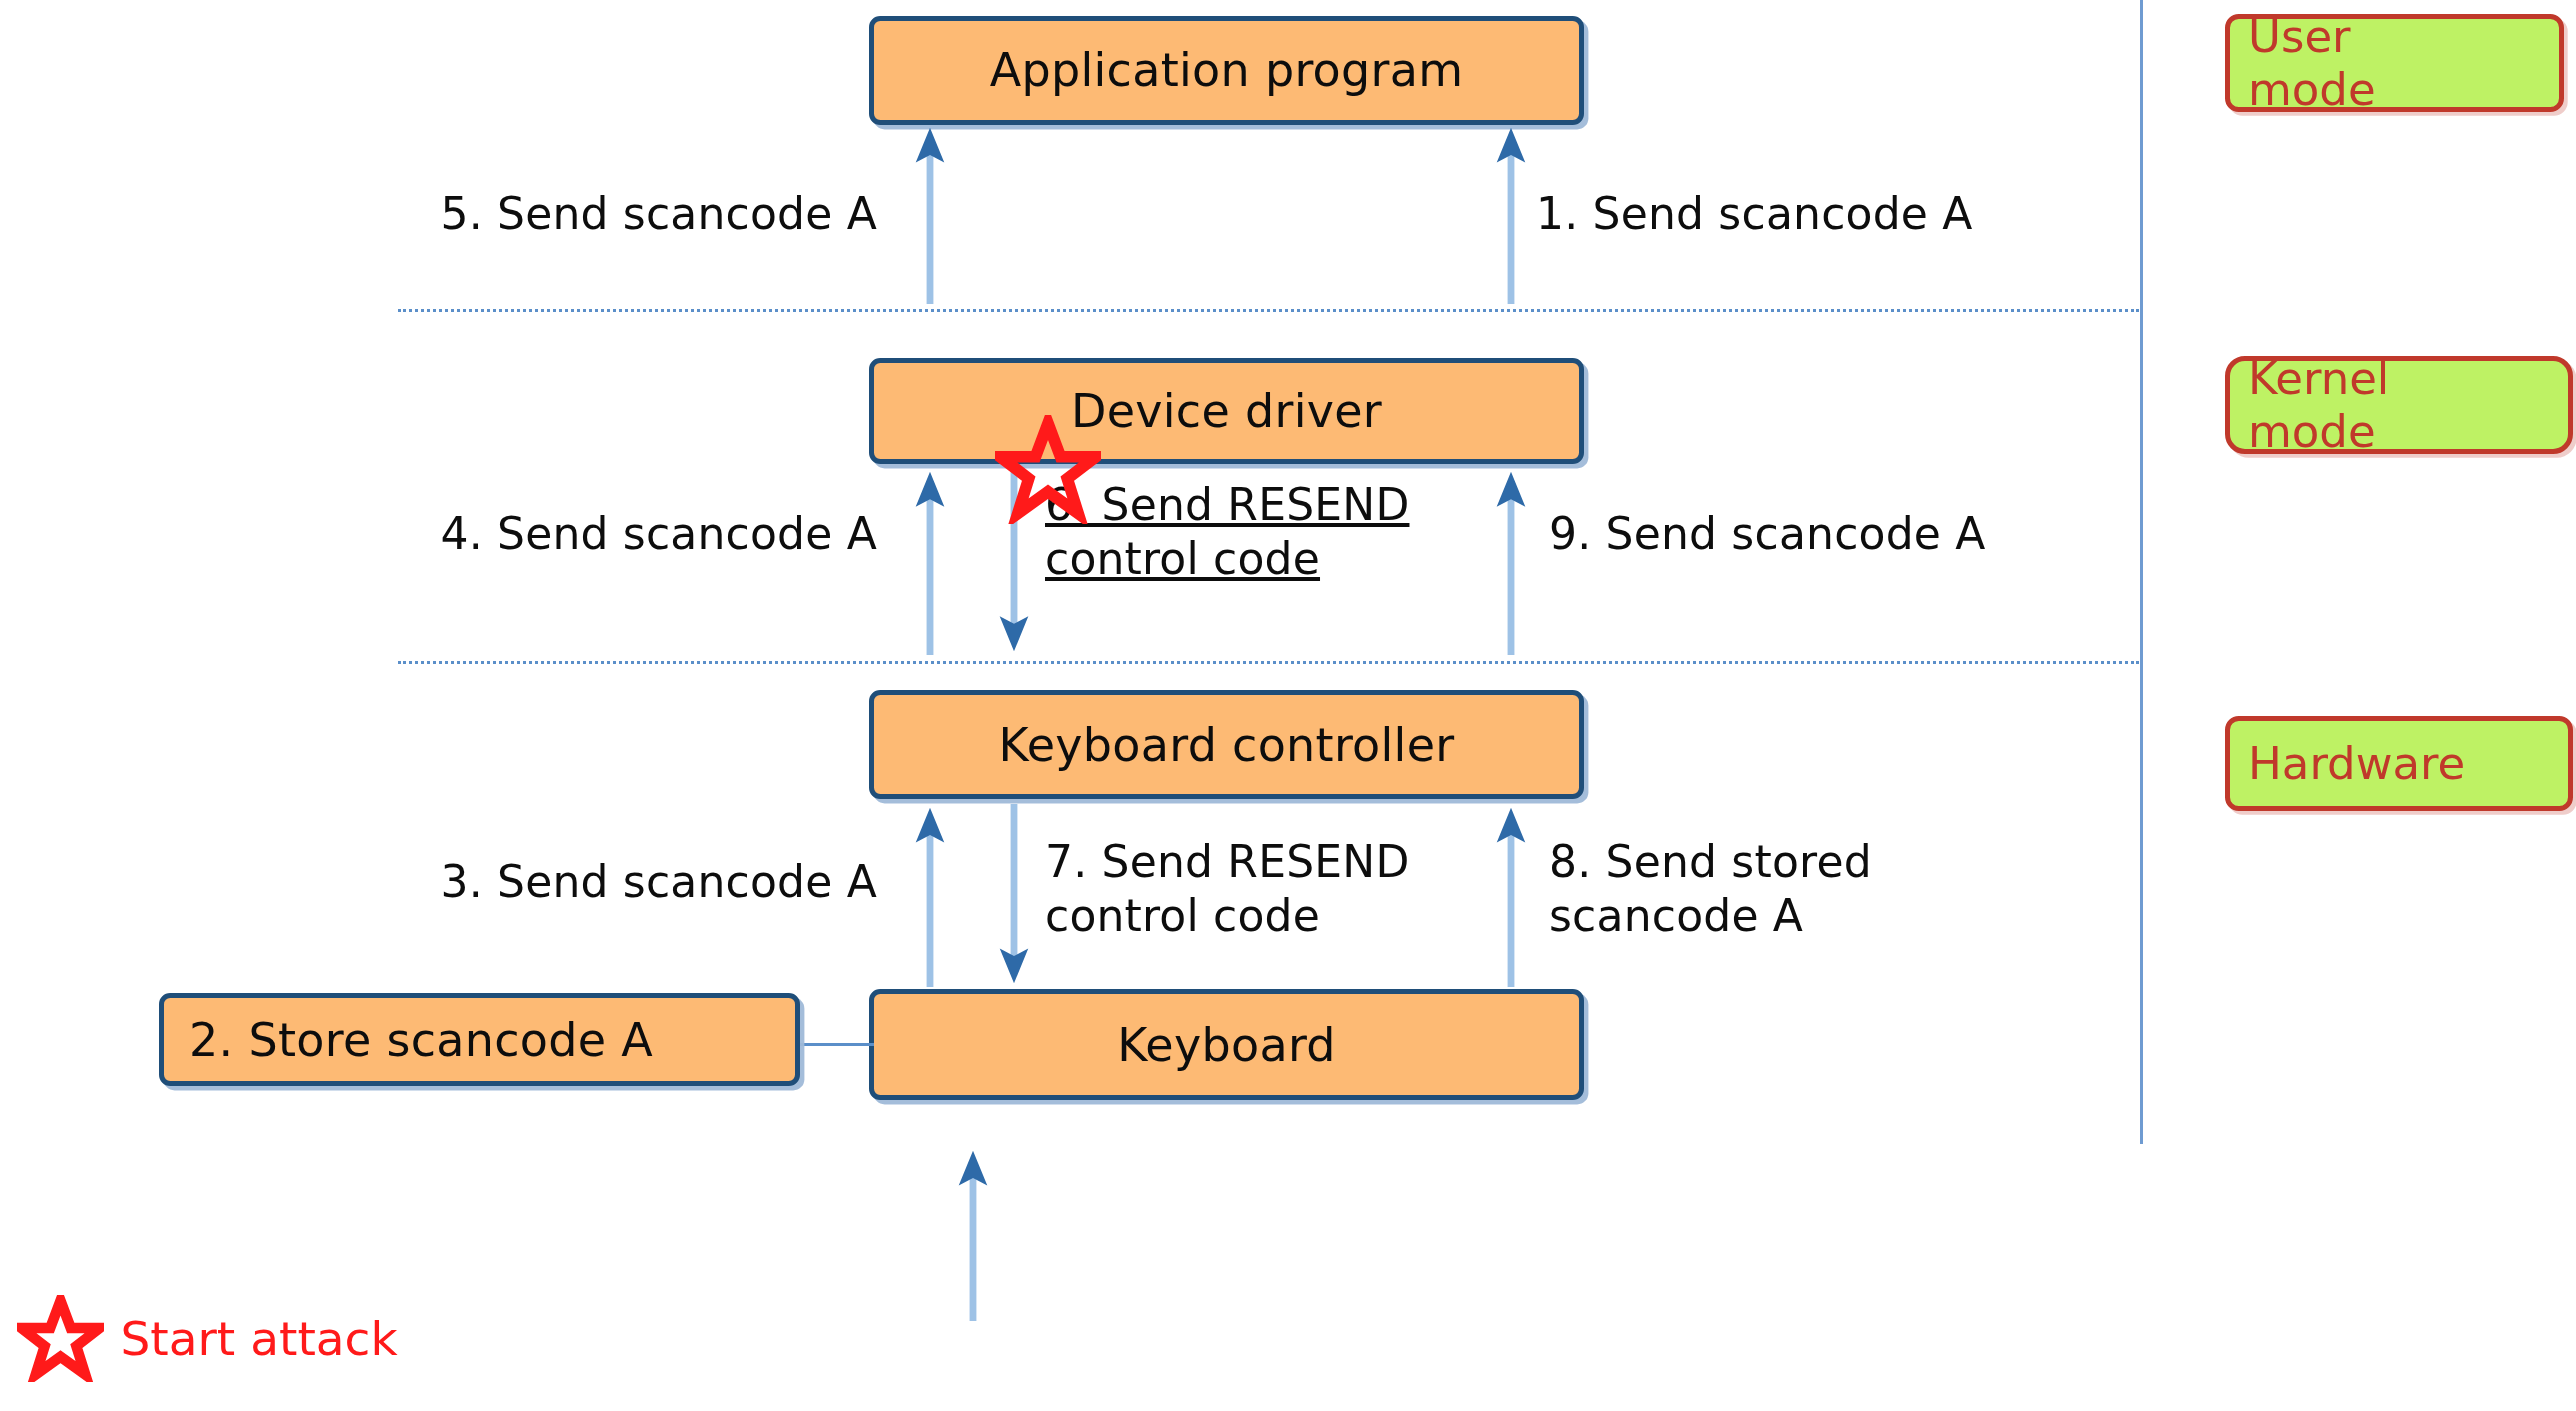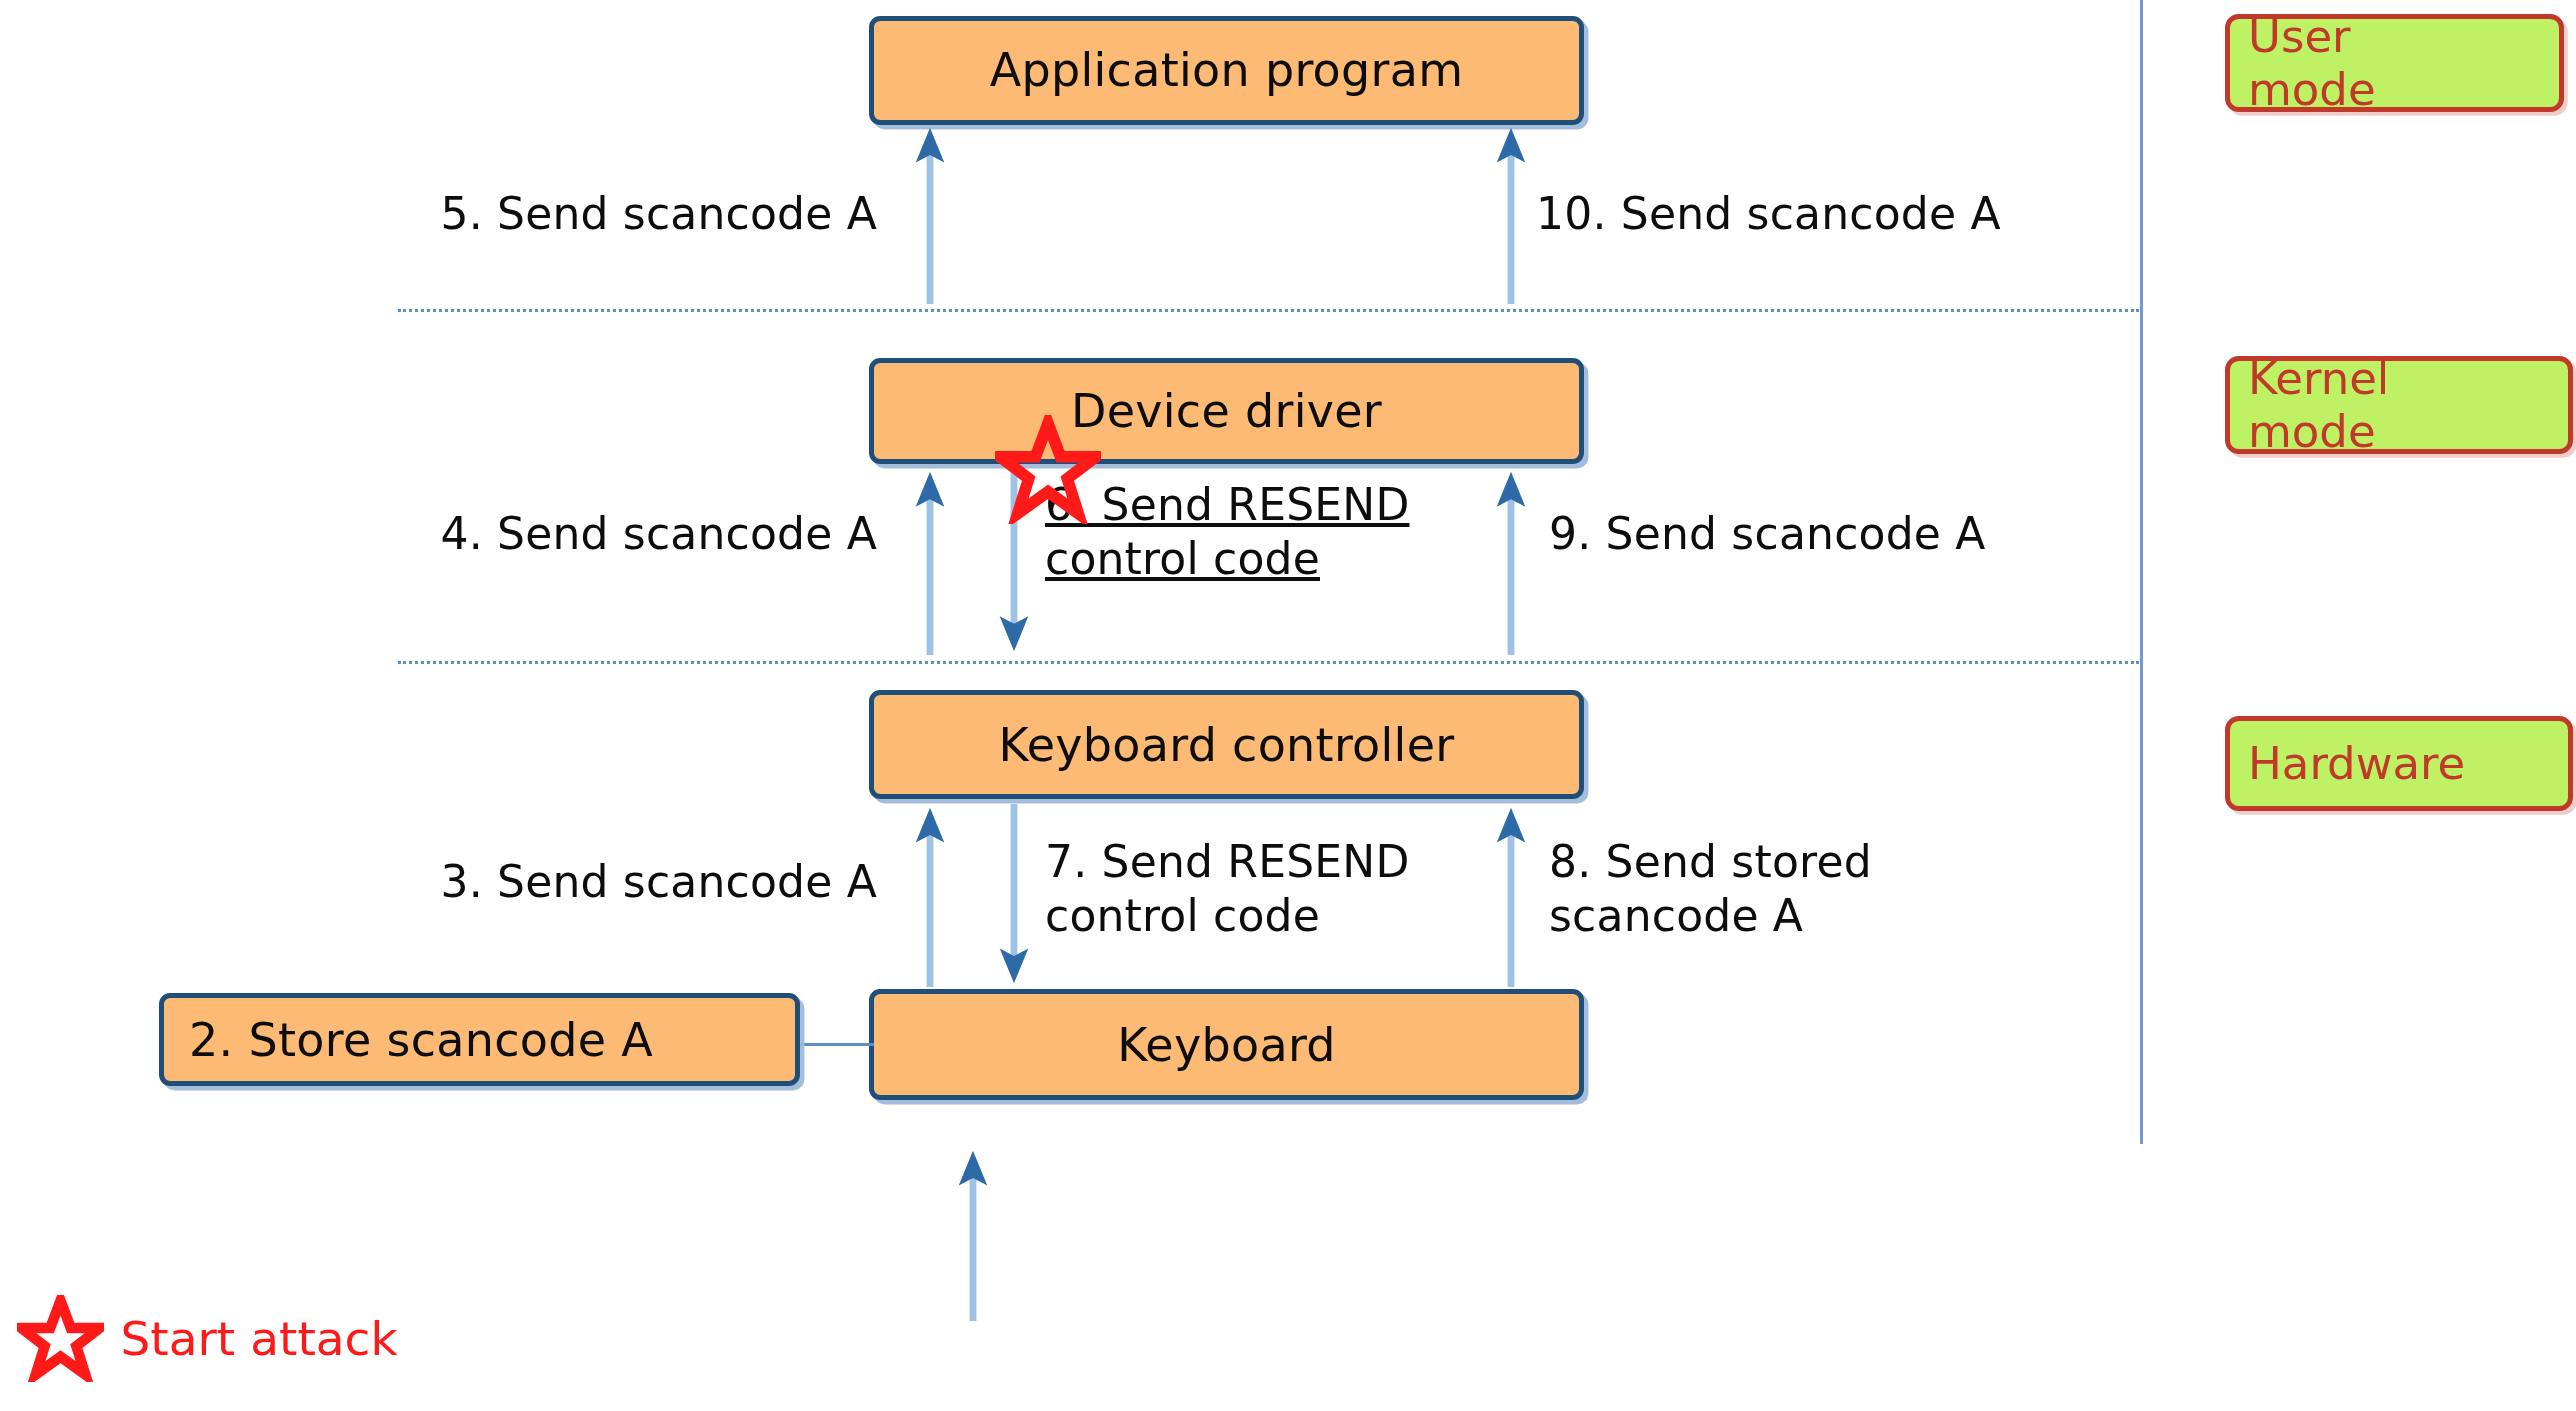--- a/index.html
+++ b/index.html
@@ -79,21 +79,21 @@
 
   <div class="box left" style="left:159px;top:993px;width:641px;height:93px;">
     <span>2. Store scancode A</span>
   </div>
 
   <div class="modebox" style="left:2225px;top:13.7px;width:339px;height:98px;">
     <span>User</span>
     <span>mode</span>
   </div>
 
-  <div class="modebox" style="left:2225px;top:356px;width:348px;height:98px;">
+  <div class="modebox" style="left:2225px;top:356px;width:348px;height:98px;border-radius:20px;">
     <span>Kernel</span>
     <span>mode</span>
   </div>
 
   <div class="modebox" style="left:2225px;top:716px;width:348px;height:95px;">
     <span>Hardware</span>
   </div>
 
   <svg class="arrowsvg" style="left:905px;top:124px;width:50px;height:180px;" viewBox="0 0 80 290">
     <line x1="40" y1="290" x2="40" y2="40" stroke="#9ec2e6" stroke-width="11"></line>
@@ -135,21 +135,21 @@
     <polygon points="40,6 17,62 40,50 63,62" fill="#2e6aa8"></polygon>
   </svg>
 
   <svg class="arrowsvg" style="left:948px;top:1147px;width:50px;height:174px;" viewBox="0 0 80 280">
     <line x1="40" y1="280" x2="40" y2="40" stroke="#9ec2e6" stroke-width="11"></line>
     <polygon points="40,6 17,62 40,50 63,62" fill="#2e6aa8"></polygon>
   </svg>
 
   <div class="steptext right" style="left:249px;top:187px;width:628px;text-align:right;">5. Send scancode A</div>
 
-  <div class="steptext" style="left:1536px;top:187px;width:622px;">10. Send scancode A</div>
+  <div class="steptext" style="left:1536px;top:187px;width:622px;">1. Send scancode A</div>
 
   <div class="steptext right" style="left:249px;top:507px;width:628px;">4. Send scancode A</div>
 
   <div class="steptext" style="left:1045px;top:478px;width:473px;text-decoration:underline;">6. Send RESEND
 control code</div>
 
   <div class="steptext" style="left:1549px;top:507px;width:560px;">9. Send scancode A</div>
 
   <div class="steptext right" style="left:249px;top:855px;width:628px;">3. Send scancode A</div>
 

